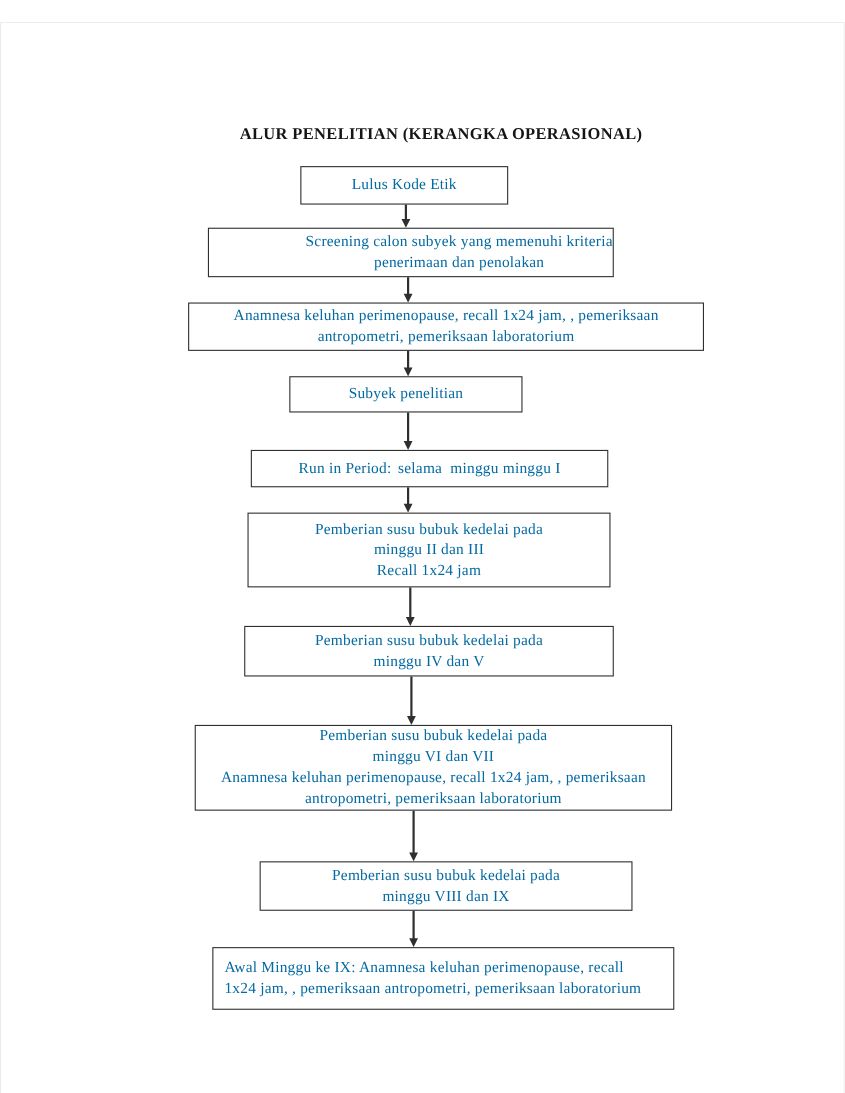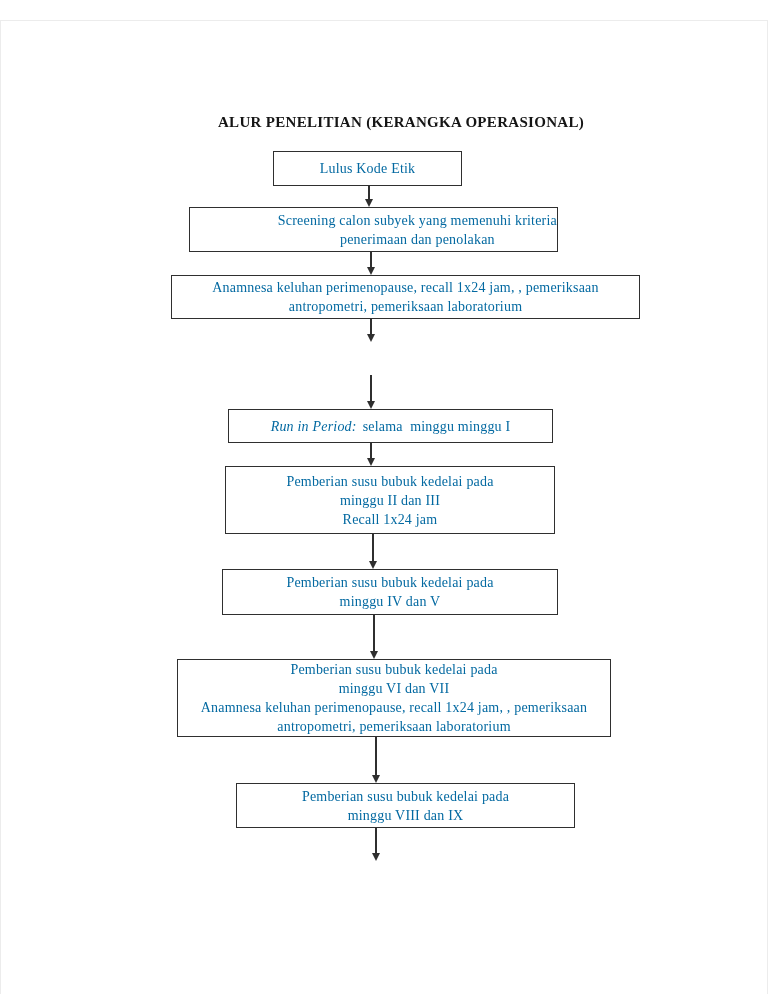--- a/index.html
+++ b/index.html
@@ -38,21 +38,21 @@
     line-height: 19px;
     letter-spacing: 0.2px;
     color: #0369a1;
   }
   .node .lbl { white-space: pre-line; }
   .node.left-align {
     justify-content: flex-start;
     text-align: left;
     padding: 0 10px;
   }
-  .node .it { font-style: italic; }
+  .node .it { }
   .node .rest { white-space: pre; }
   .arrow {
     position: absolute;
     width: 10px;
     transform: translateX(-50%);
   }
   .arrow .shaft {
     position: absolute;
     left: 50%;
     margin-left: -0.75px;
@@ -102,20 +102,23 @@
   <div class="node" style="left:171px; top:255px; width:469px; height:44px;">
     <span class="lbl">Anamnesa keluhan perimenopause, recall 1x24 jam, , pemeriksaan
 antropometri, pemeriksaan laboratorium</span>
   </div>
 
   <div class="arrow" style="left:371px; top:299px; height:23px;">
     <span class="shaft"></span>
     <span class="arrowhead"></span>
   </div>
 
+  <div class="node" style="left:263px; top:322px; width:212px; height:33px;">
+    <span class="lbl">Subyek penelitian</span>
+  </div>
 
   <div class="arrow" style="left:371px; top:355px; height:34px;">
     <span class="shaft"></span>
     <span class="arrowhead"></span>
   </div>
 
   <div class="node" style="left:228px; top:389px; width:325px; height:34px;">
     <span class="it">Run in Period:</span>
     <span class="rest" style="margin-left:6px;">selama  minggu minggu I</span>
   </div>
@@ -161,14 +164,18 @@
   <div class="node" style="left:236px; top:763px; width:339px; height:45px;">
     <span class="lbl">Pemberian susu bubuk kedelai pada
 minggu VIII dan IX</span>
   </div>
 
   <div class="arrow" style="left:376px; top:808px; height:33px;">
     <span class="shaft"></span>
     <span class="arrowhead"></span>
   </div>
 
+  <div class="node left-align" style="left:193px; top:841px; width:420px; height:57px;">
+    <span class="lbl">Awal Minggu ke IX: Anamnesa keluhan perimenopause, recall
+1x24 jam, , pemeriksaan antropometri, pemeriksaan laboratorium</span>
+  </div>
 
 </div>
 
 </body></html>

